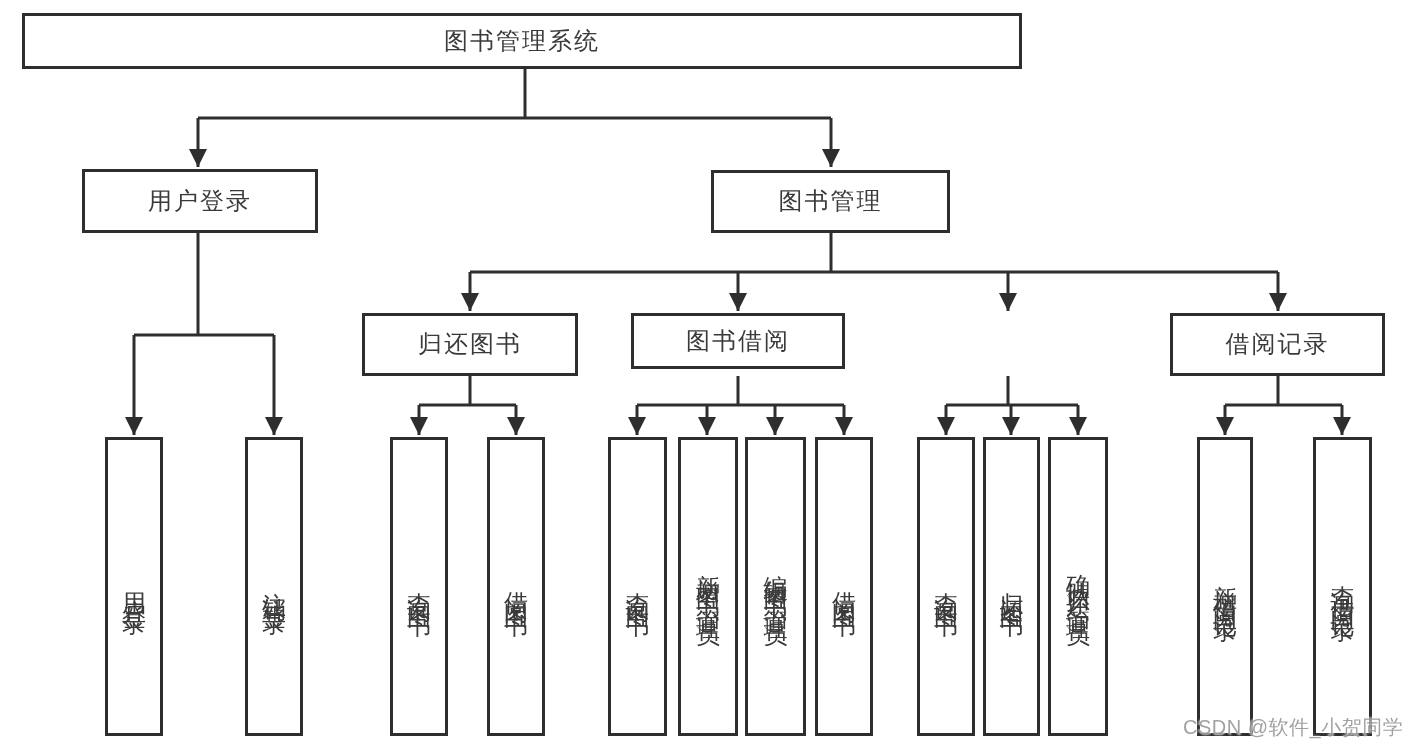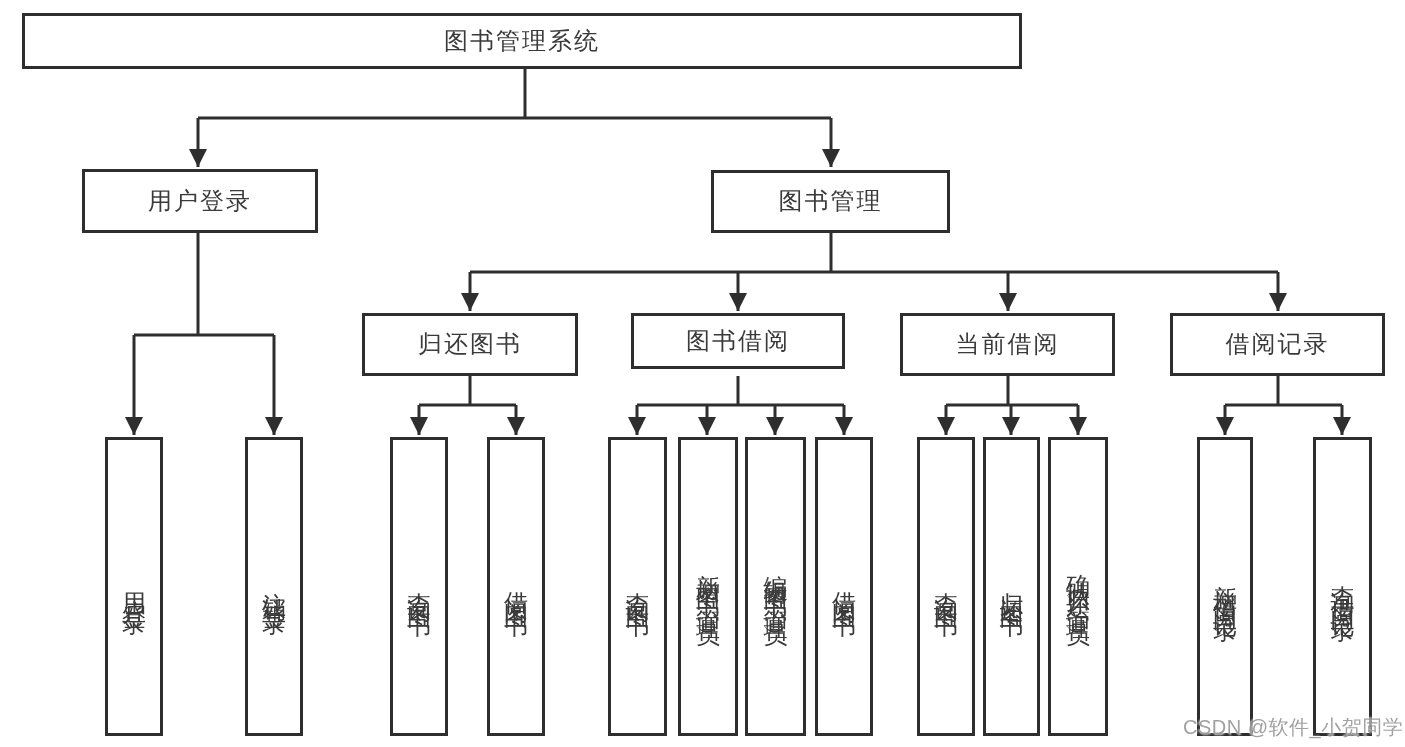--- a/index.html
+++ b/index.html
@@ -78,23 +78,20 @@
   <div class="node" style="left:711px;top:170px;width:239px;height:63px;">
     <span class="lbl">图书管理</span>
   </div>
 
   <div class="node" style="left:362px;top:313px;width:216px;height:63px;">
     <span class="lbl">归还图书</span>
   </div>
   <div class="node" style="left:631px;top:313px;width:214px;height:56px;">
     <span class="lbl">图书借阅</span>
   </div>
-  <div class="node" style="left:900px;top:313px;width:215px;height:63px;">
-    <span class="lbl">当前借阅</span>
-  </div>
   <div class="node" style="left:1170px;top:313px;width:215px;height:63px;text-align:right;">
     <span class="lbl">借阅记录</span>
   </div>
 
   <div class="node v" style="left:105px;top:437px;width:58px;height:299px;">
     <span class="lbl">用户登录</span>
   </div>
   <div class="node v" style="left:245px;top:437px;width:58px;height:299px;">
     <span class="lbl">注销登录</span>
   </div>

